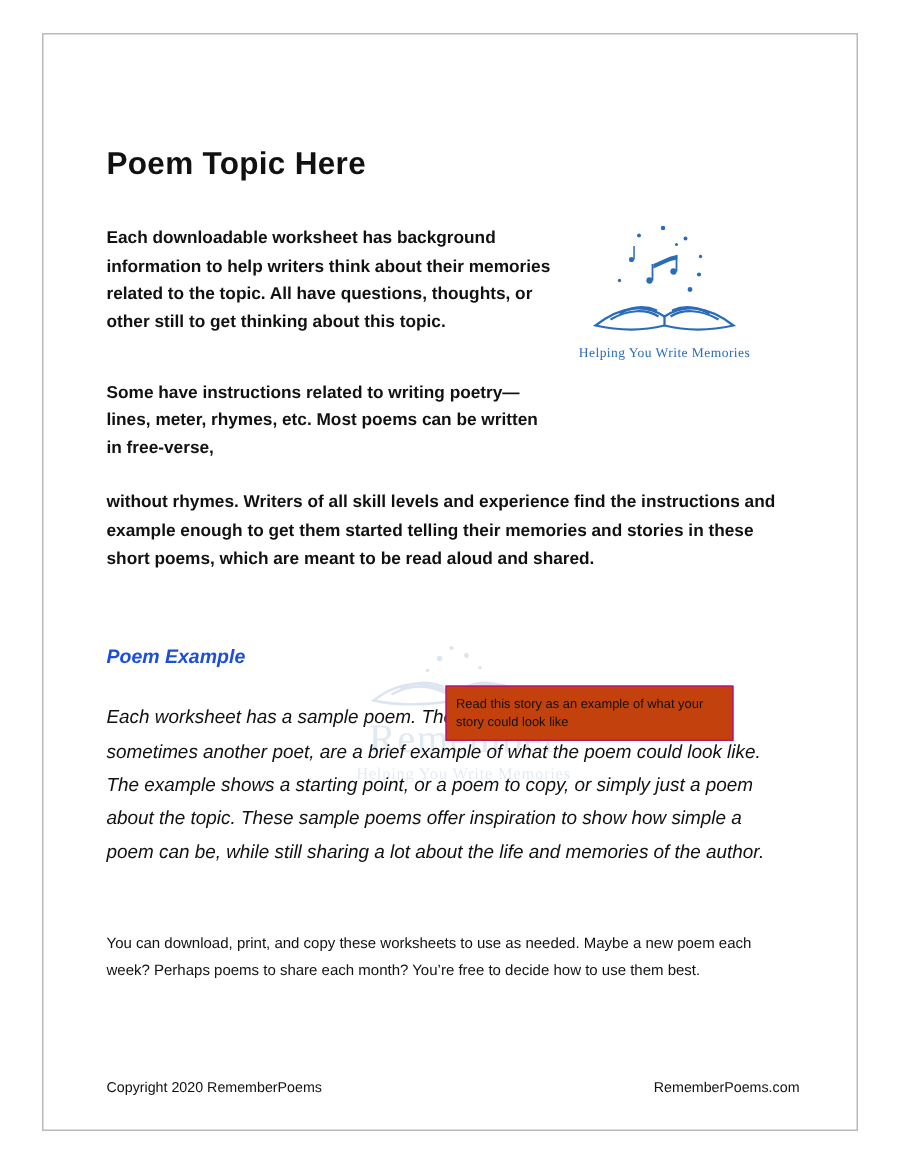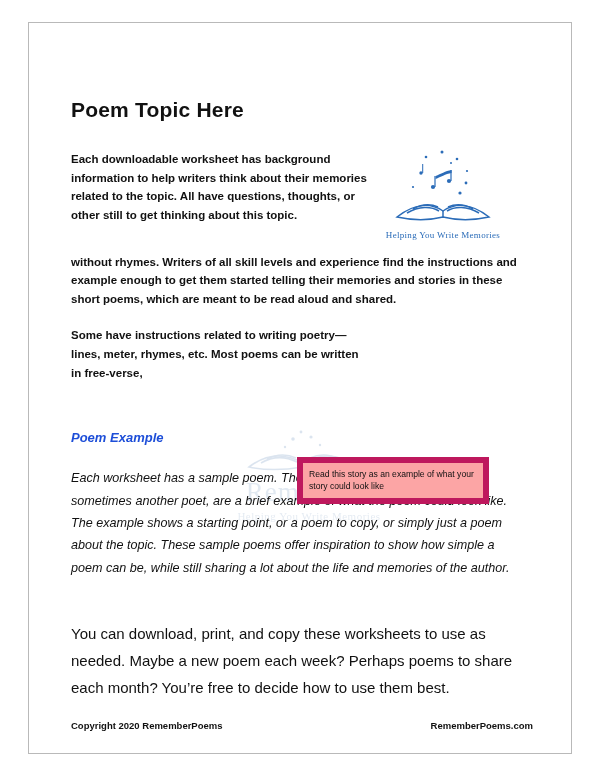--- a/index.html
+++ b/index.html
@@ -108,57 +108,57 @@
     font-style: italic;
     color: #1d4ed8;
     margin: 0;
   }
 
   .callout {
     position: absolute;
     left: 268px;
     top: 434px;
     width: 192px;
-    border: 6px solid #be185d;
-    background: #fca5a5;
+    border: 1px solid #be185d;
+    background: #c2410c;
     padding: 5px 6px;
     font-size: 8.6px;
     line-height: 1.45;
     color: #111111;
   }
 
   .poem {
     font-family: "Liberation Sans", sans-serif;
     font-style: italic;
     font-size: 12.6px;
     line-height: 1.78;
     color: #111111;
     margin: 0;
     width: 452px;
   }
 
   .closing {
-    font-size: 15px;
+    font-size: 10px;
     line-height: 1.78;
     color: #111111;
     margin: 0;
     width: 452px;
   }
 
   
   .footer {
     position: absolute;
     left: 42px;
     right: 38px;
     bottom: 22px;
     display: flex;
     justify-content: space-between;
     align-items: baseline;
     font-size: 9.5px;
-    font-weight: bold;
+    font-weight: normal;
     color: #111111;
   }
 
   .sp1 { height: 10px; }
   .sp2 { height: 22px; }
   .sp3 { height: 30px; }
   .sp4 { height: 42px; }
 </style>
 </head>
 <body>
@@ -223,22 +223,22 @@
       <div class="logo-sub">Helping You Write Memories</div>
     </div>
 
     <div class="content">
       <h1 class="doc-title">Poem Topic Here</h1>
 
       <p class="para-bold">Each downloadable worksheet has background information to help writers think about their memories related to the topic. All have questions, thoughts, or other still to get thinking about this topic.</p>
 
       <div class="sp1"></div>
 
+      <p class="para-bold">Some have instructions related to writing poetry—lines, meter, rhymes, etc. Most poems can be written in free-verse,</p>
       <p class="para-bold wide">without rhymes. Writers of all skill levels and experience find the instructions and example enough to get them started telling their memories and stories in these short poems, which are meant to be read aloud and shared.</p>
-      <p class="para-bold">Some have instructions related to writing poetry—lines, meter, rhymes, etc. Most poems can be written in free-verse,</p>
 
       <div class="sp3"></div>
 
       <p class="example-head">Poem Example</p>
 
       <div class="sp2"></div>
 
       <p class="poem">Each worksheet has a sample poem. These poems, written by Sheila, or sometimes another poet, are a brief example of what the poem could look like. The example shows a starting point, or a poem to copy, or simply just a poem about the topic. These sample poems offer inspiration to show how simple a poem can be, while still sharing a lot about the life and memories of the author.</p>
 
       <div class="sp4"></div>

